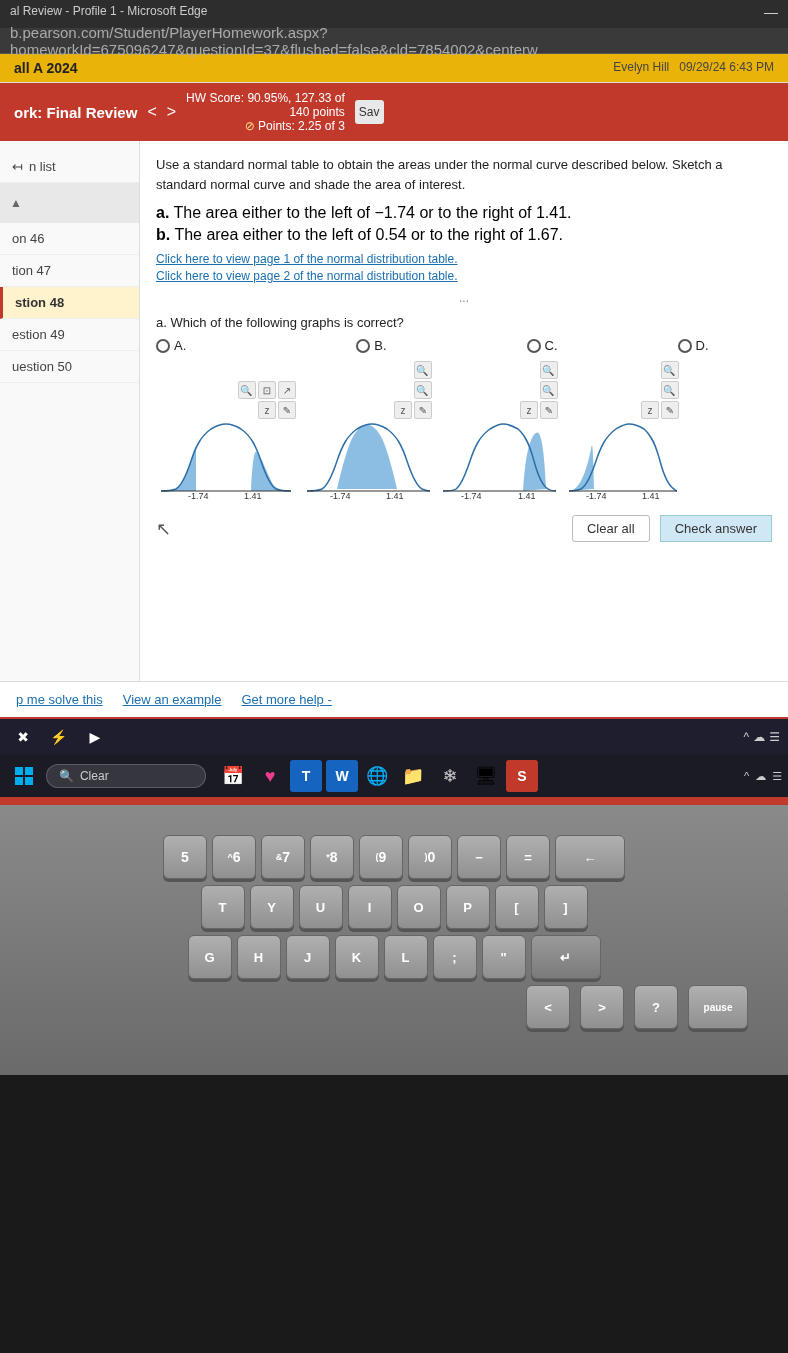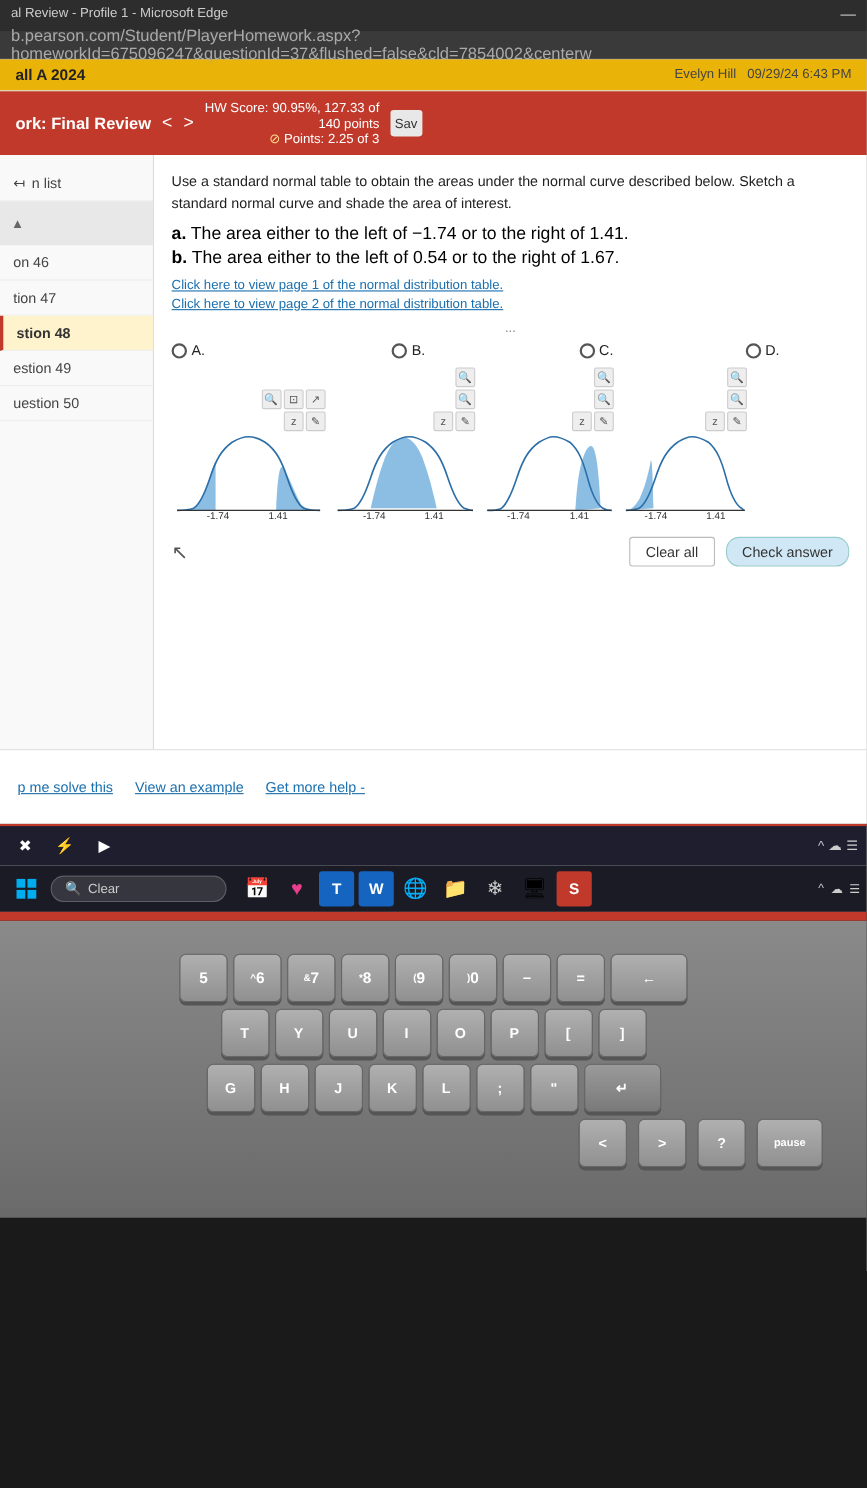--- a/index.html
+++ b/index.html
@@ -209,30 +209,30 @@
       cursor: pointer;
       border-radius: 3px;
       color: #333;
     }
     .btn-check {
       background: #d0e8f5;
       border: 1px solid #9cc;
       padding: 5px 14px;
       font-size: 13px;
       cursor: pointer;
-      border-radius: 12px;
+      border-radius: 0;
       color: #333;
     }
 
     
     .help-row {
       display: flex;
       gap: 20px;
       align-items: center;
-      padding: 26px 16px;
+      padding: 10px 16px;
       border-top: 1px solid #ddd;
       background: #fff;
       font-size: 13px;
     }
     .help-link { color: #1a6faf; cursor: pointer; text-decoration: underline; }
 
     
     .taskbar {
       background: #1e1e2e;
       height: 38px;
@@ -420,20 +420,21 @@
         <span> The area either to the left of 0.54 or to the right of 1.67.</span>
       </div>
       <div class="question-links">
         <a>Click here to view page 1 of the normal distribution table.</a>
         <a>Click here to view page 2 of the normal distribution table.</a>
       </div>
       <div class="expand-dots">
         <span>...</span>
       </div>
 
+      <div class="sub-question">a. Which of the following graphs is correct?</div>
 
       <div class="radio-options">
         <div class="radio-option">
           <div class="radio-label-row">
             <span class="radio-circle"></span>
             <span>A.</span>
           </div>
         </div>
         <div style="width:150px"></div>
         <div class="radio-option">

